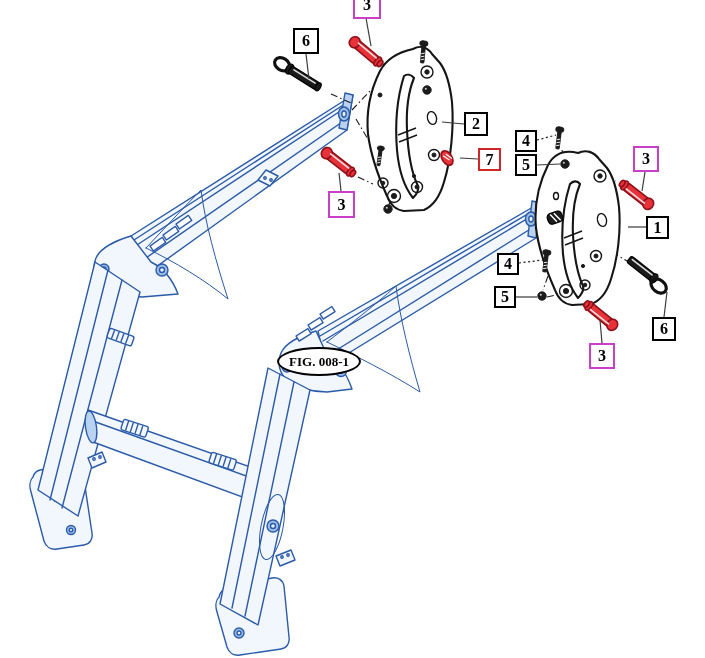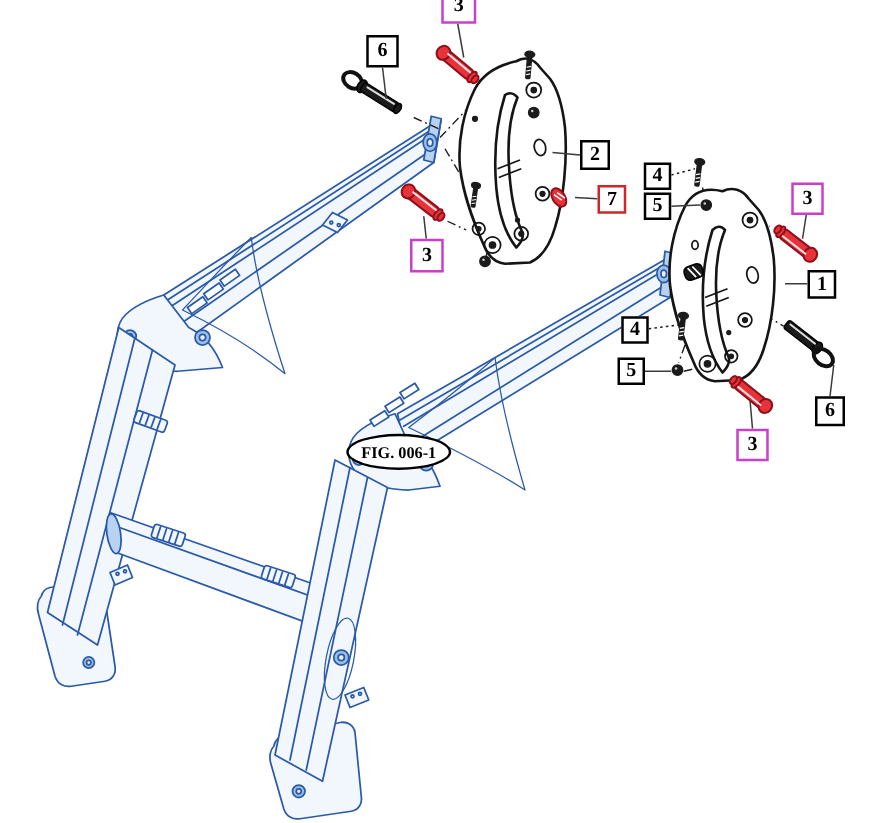--- a/index.html
+++ b/index.html
@@ -315,21 +315,21 @@
     <line class="leader" x1="645" y1="172" x2="642" y2="191"></line>
     <line class="leader" x1="646" y1="227" x2="628" y2="227"></line>
     <line class="leader-dot" x1="519" y1="263" x2="543" y2="260"></line>
     <line class="leader" x1="516" y1="297" x2="537" y2="297"></line>
     <line class="leader" x1="602" y1="343" x2="600" y2="320"></line>
     <line class="leader" x1="664" y1="317" x2="667" y2="292"></line>
   </g>
 </svg>
 
 <div class="fig-ellipse">
-  <span>FIG. 006-1</span>
+  <span>FIG. 008-1</span>
 </div>
 
 <div id="callout-layer">
       <div class="callout callout-magenta" style="left: 353px; top: -9px; width: 28px; height: 28px;">3</div>
       <div class="callout callout-black" style="left: 293px; top: 28px; width: 26px; height: 26px;">6</div>
       <div class="callout callout-magenta" style="left: 328px; top: 191px; width: 27px; height: 27px;">3</div>
       <div class="callout callout-black" style="left: 464px; top: 112px; width: 24px; height: 24px;">2</div>
       <div class="callout callout-red" style="left: 478px; top: 148px; width: 23px; height: 23px;">7</div>
       <div class="callout callout-black" style="left: 515px; top: 130px; width: 22px; height: 22px;">4</div>
       <div class="callout callout-black" style="left: 515px; top: 154px; width: 22px; height: 22px;">5</div>

